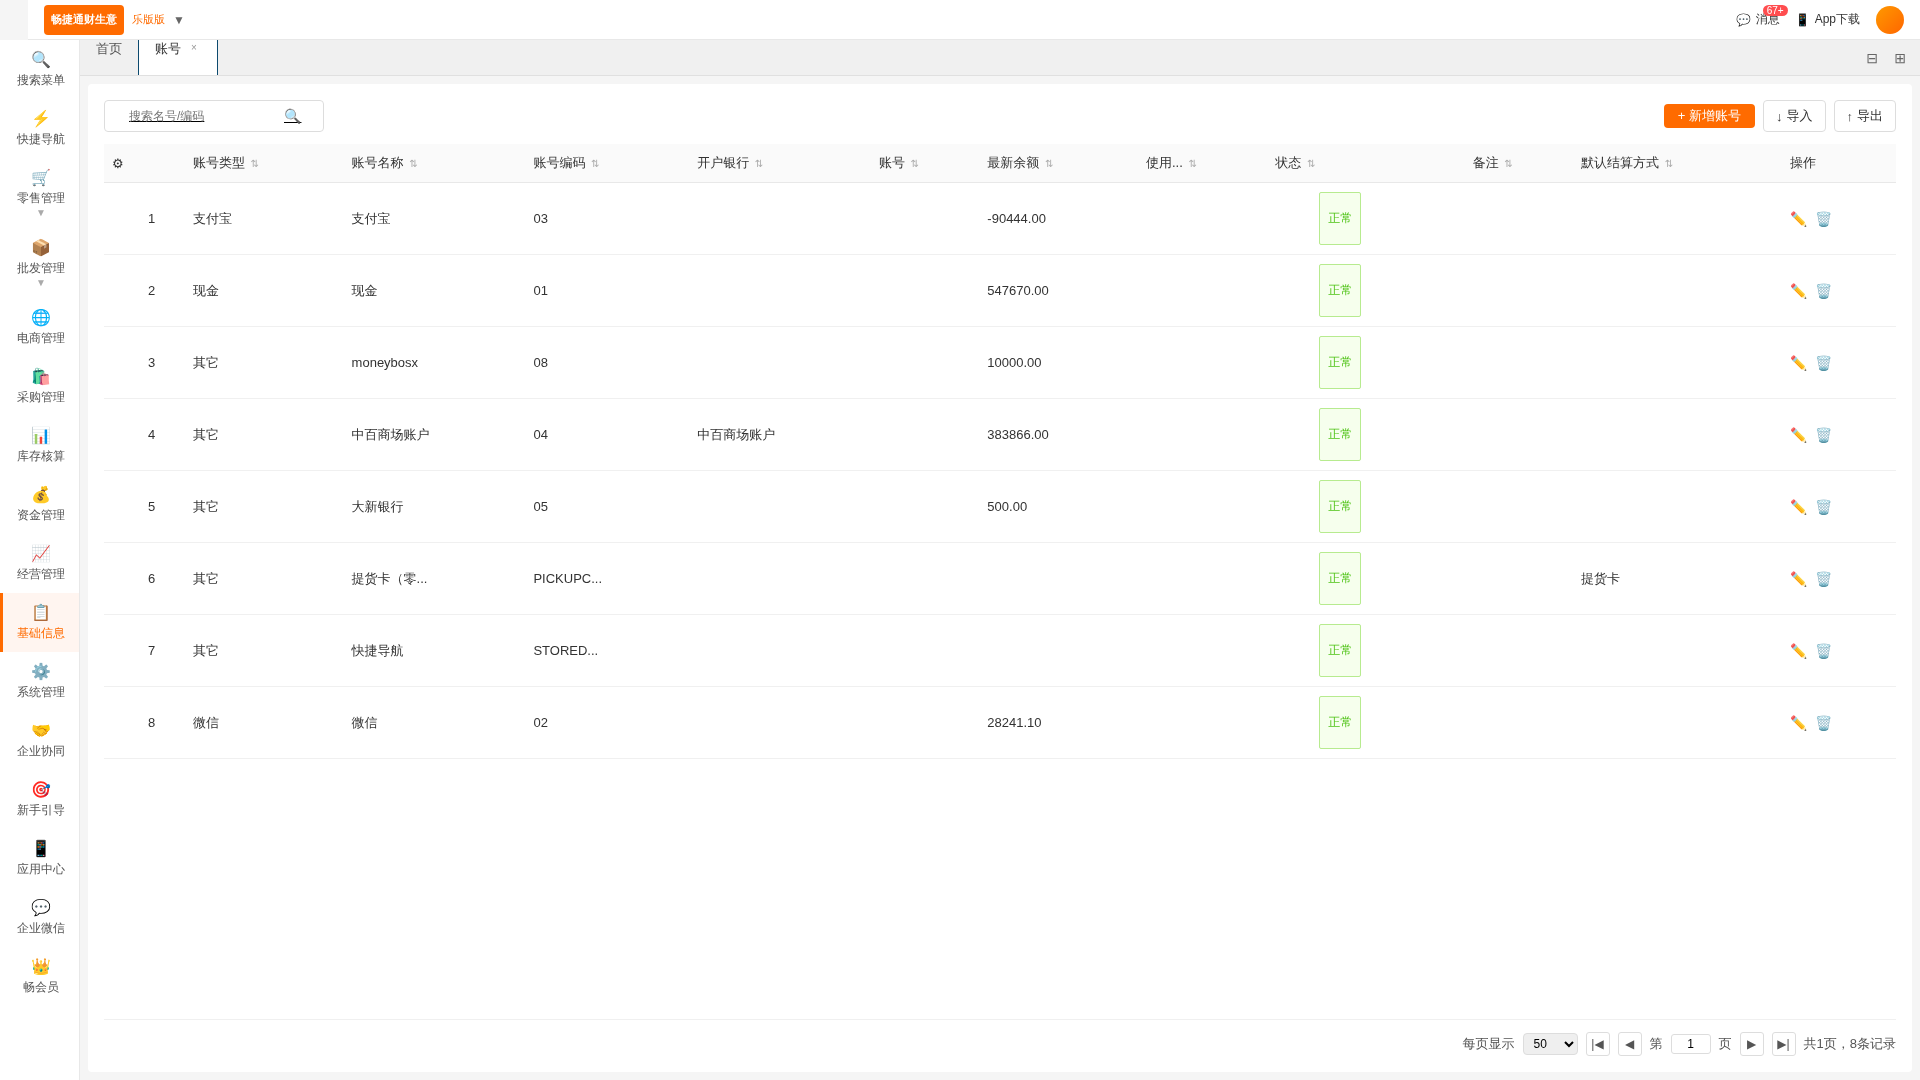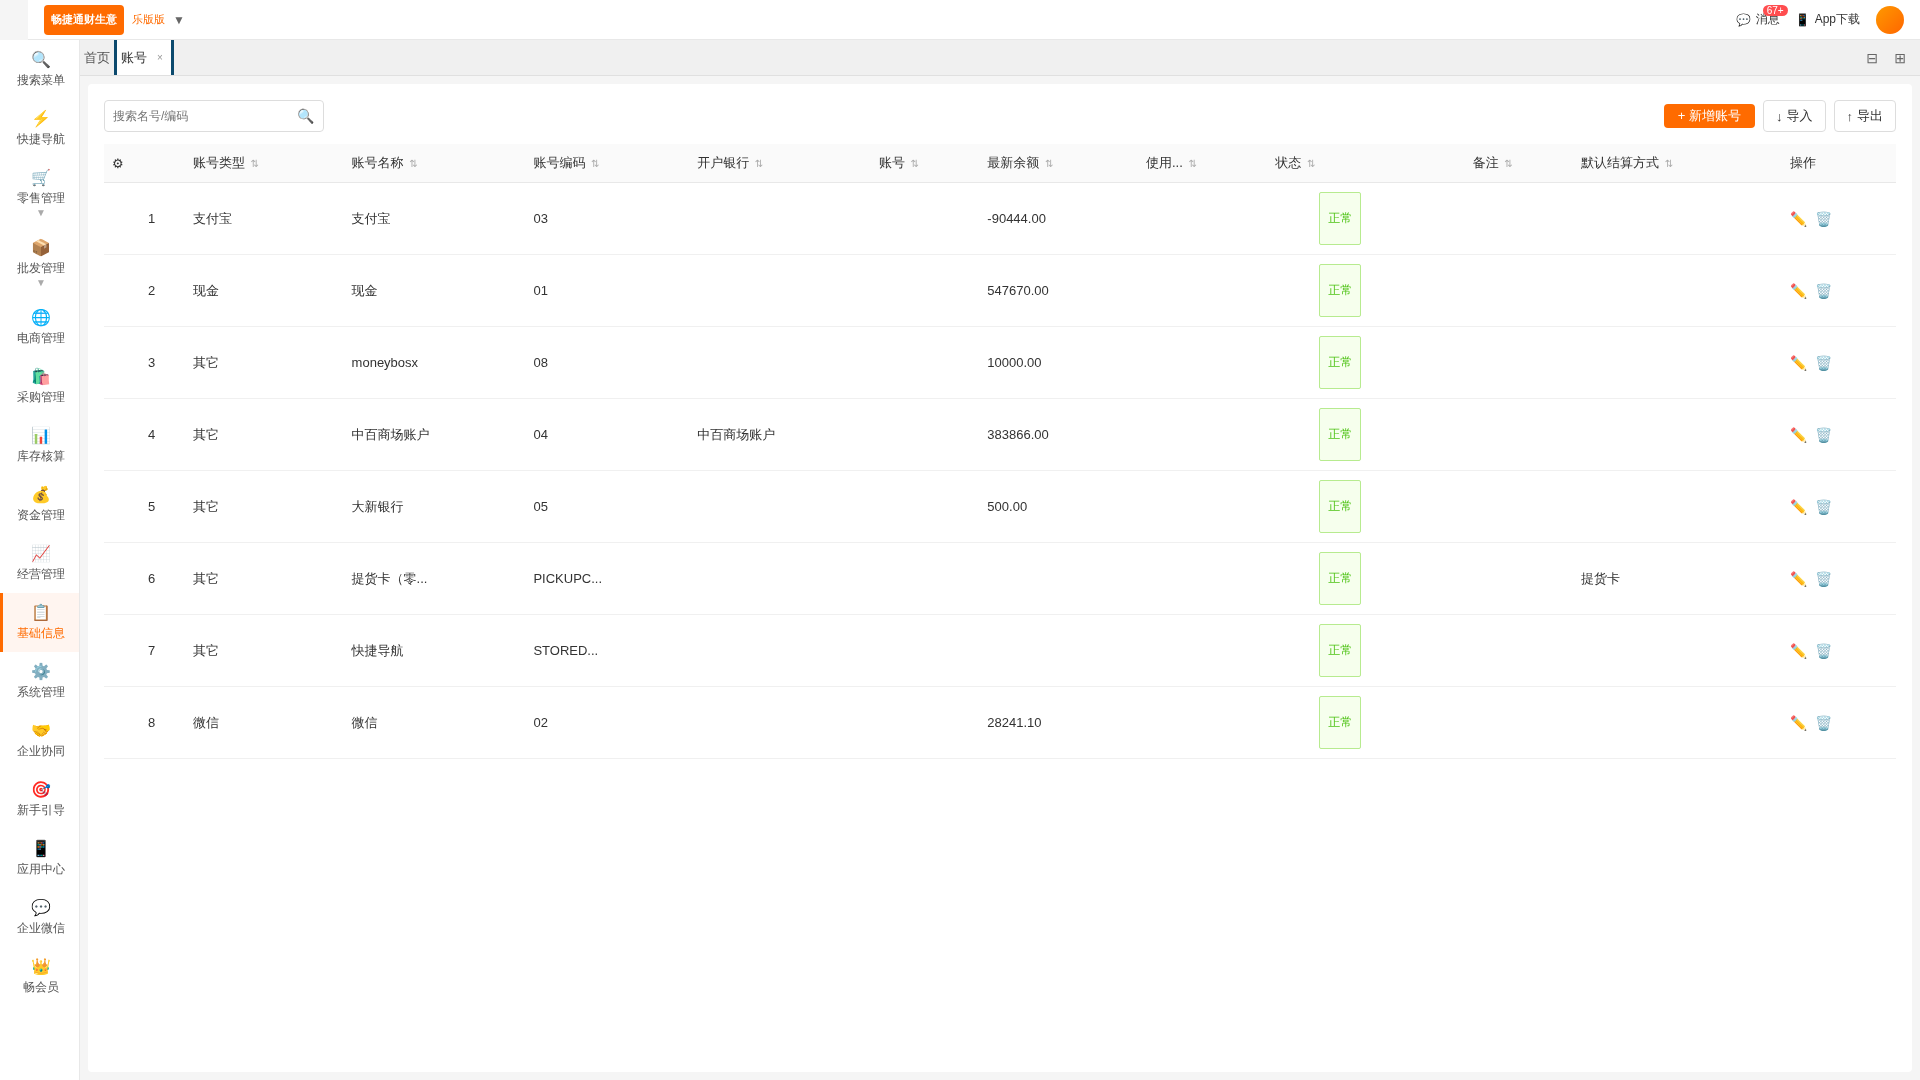--- a/index.html
+++ b/index.html
@@ -64,39 +64,38 @@
       height: 36px;
       background: #f0f0f0;
       display: flex;
       align-items: center;
       border-bottom: 1px solid #e0e0e0;
       flex-shrink: 0;
     }
     .tab {
       height: 100%;
       display: flex;
-      align-items: center;
-      padding: 0 4px;
+      padding: 0 16px;
       font-size: 13px;
       cursor: pointer;
       color: #555;
       gap: 6px;
-      border-right: 3px solid #0c4a6e;
+      border-right: 1px solid #0c4a6e;
     }
     .tab.active { background: #fff; color: #333; font-weight: 500; }
     .tab-close { width: 14px; height: 14px; border-radius: 50%; display: flex; align-items: center; justify-content: center; font-size: 10px; color: #999; cursor: pointer; }
     .tab-actions { margin-left: auto; display: flex; align-items: center; gap: 4px; padding-right: 8px; }
     .tab-action-btn { width: 24px; height: 24px; display: flex; align-items: center; justify-content: center; cursor: pointer; color: #666; font-size: 14px; }
 
     
     .page-content { flex: 1; padding: 16px; overflow: hidden; display: flex; flex-direction: column; background: #fff; margin: 8px; border-radius: 4px; }
 
     
     .toolbar { display: flex; align-items: center; justify-content: space-between; margin-bottom: 12px; }
-    .search-box { display: flex; align-items: center; border: 1px solid #ddd; border-radius: 4px; padding: 0 8px; height: 32px; width: 220px; background: #fff; }
+    .search-box { display: flex; align-items: center; border: 1px solid #ddd; border-radius: 4px; padding: 0 24px; height: 32px; width: 220px; background: #fff; text-decoration: underline; }
     .search-input { border: none; outline: none; font-size: 12px; color: #333; flex: 1; background: transparent; }
     .search-icon { color: #999; font-size: 14px; }
     .toolbar-right { display: flex; align-items: center; gap: 8px; }
     .btn-primary { background: #ff6b00; color: #fff; border: none; border-radius: 4px; padding: 0 14px; height: 24px; font-size: 13px; cursor: pointer; display: flex; align-items: center; gap: 4px; }
     .btn-default { background: #fff; color: #333; border: 1px solid #ddd; border-radius: 4px; padding: 0 12px; height: 32px; font-size: 13px; cursor: pointer; display: flex; align-items: center; gap: 4px; }
 
     
     .table-container { flex: 1; overflow: auto; }
     table { width: 100%; border-collapse: collapse; font-size: 13px; }
     thead tr { background: #fafafa; border-bottom: 1px solid #e8e8e8; }
@@ -481,16 +480,32 @@
         <div class="action-btns">
           <span class="action-btn" title="编辑">✏️</span>
           <span class="action-btn" title="删除">🗑️</span>
         </div>
       </td>
     </tr>
             </tbody>
         </table>
       </div>
 
+      <div class="pagination">
+        <span>每页显示</span>
+        <select class="page-select">
+          <option>50</option>
+          <option>100</option>
+          <option>200</option>
+        </select>
+        <div class="page-btn">|◀</div>
+        <div class="page-btn">◀</div>
+        <span>第</span>
+        <input class="page-input" type="text" value="1" style="">
+        <span>页</span>
+        <div class="page-btn">▶</div>
+        <div class="page-btn">▶|</div>
+        <span>共1页，8条记录</span>
+      </div>
 
     </div>
   </div>
 </div>
 
 </body></html>

